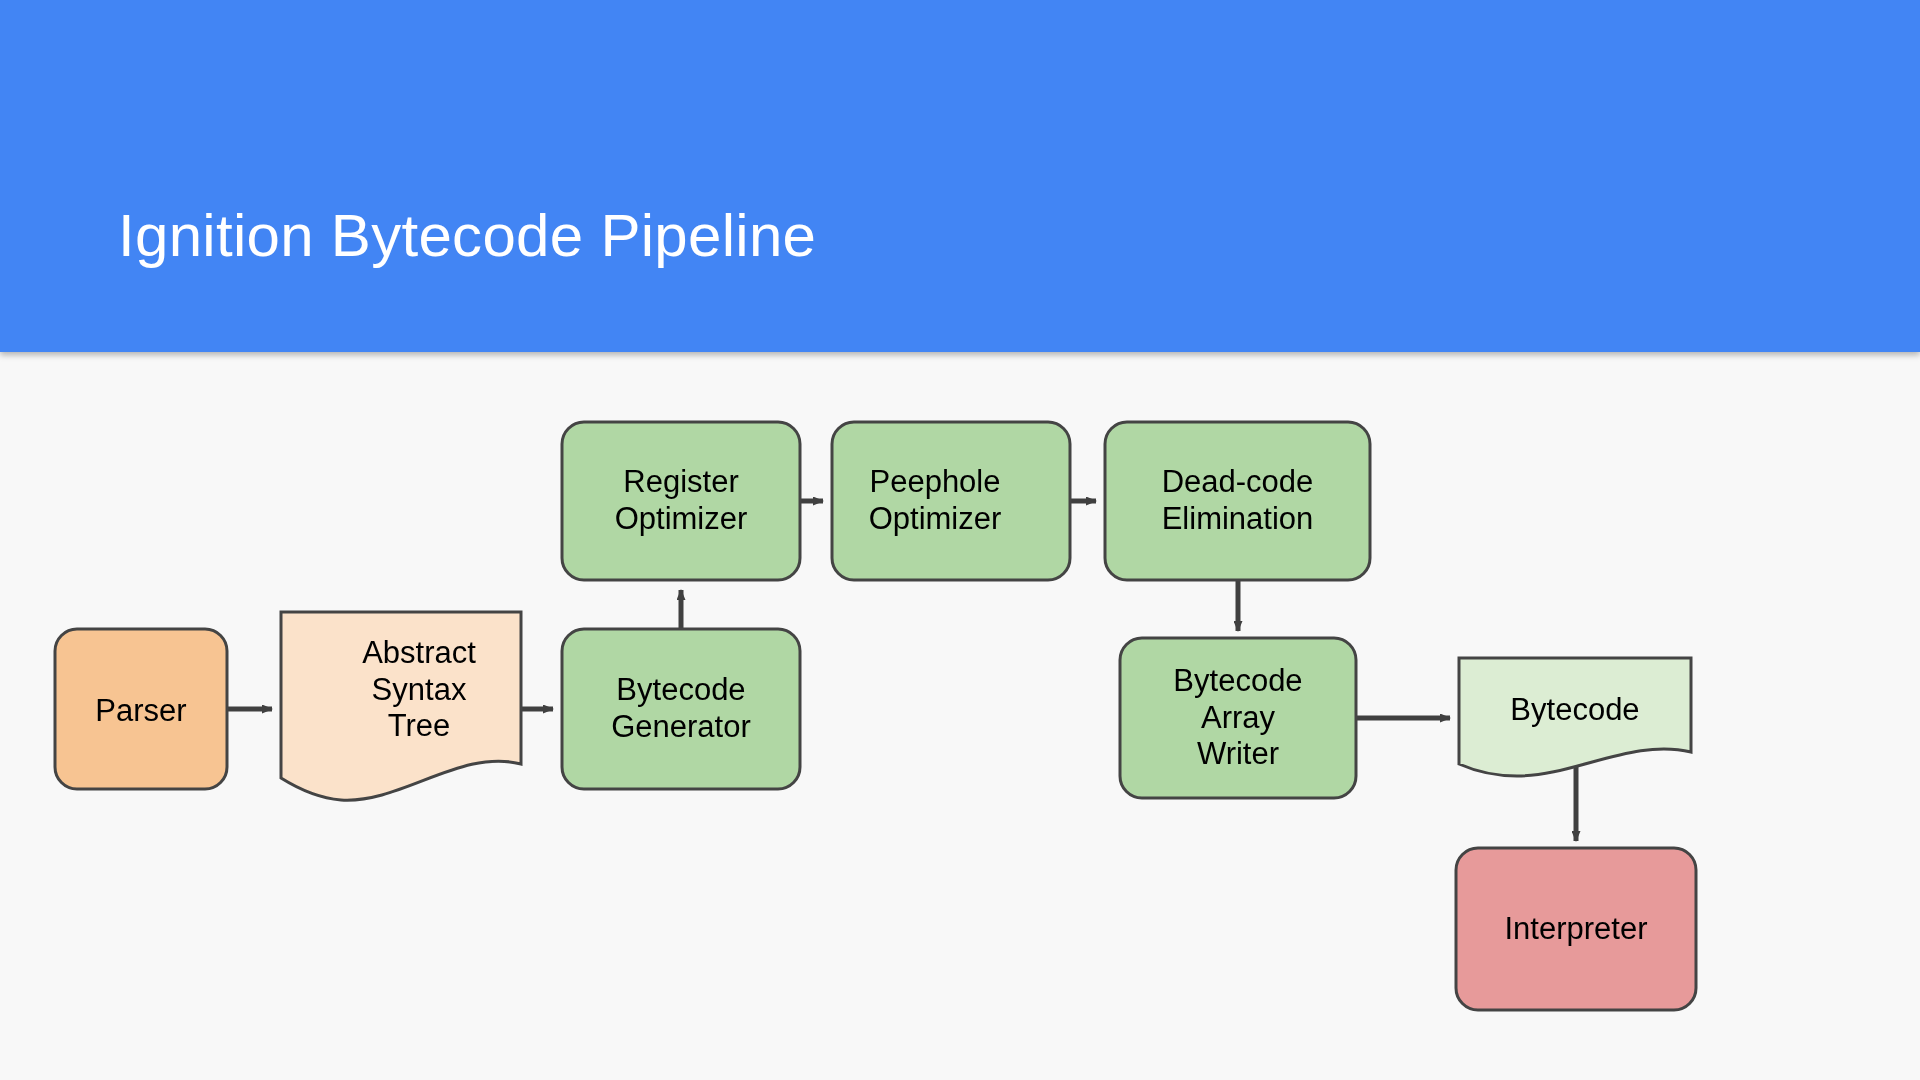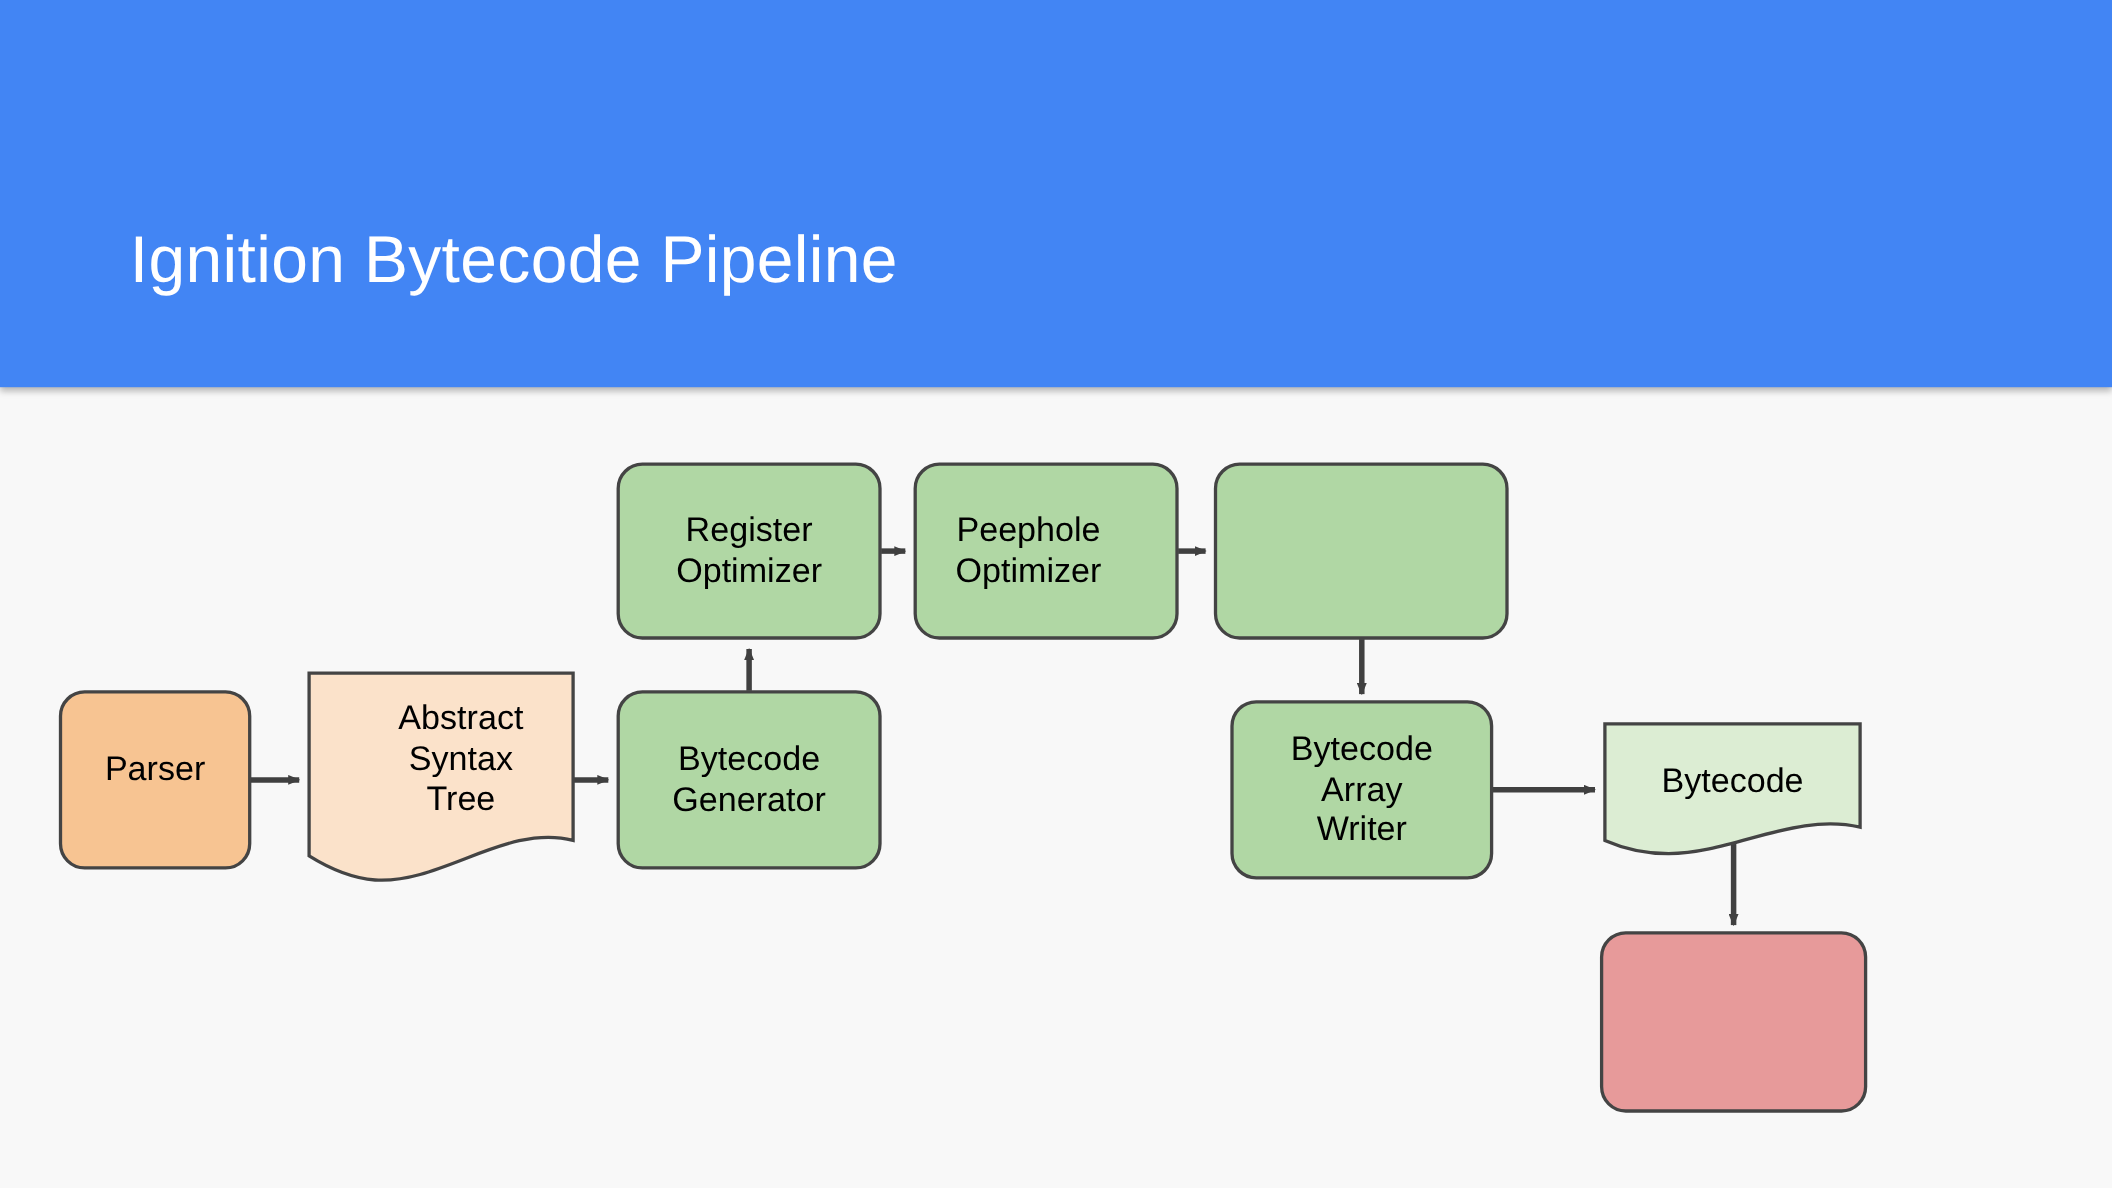--- a/index.html
+++ b/index.html
@@ -129,37 +129,40 @@
         <rect x="1120" y="286" width="236" height="160" rx="22" ry="22" fill="#B0D7A4" stroke="#444444" stroke-width="3"></rect>
 
         <path d="M1459,306 L1691,306 L1691,400
                  C 1633,386 1575,424 1517,424
                  C 1495,424 1475,419 1459,412 Z" fill="#DCEDD3" stroke="#444444" stroke-width="3"></path>
 
         <rect x="1456" y="496" width="240" height="162" rx="22" ry="22" fill="#E79A9A" stroke="#444444" stroke-width="3"></rect>
       </g>
     </svg>
 
-    <div class="node-label" style="left:55px; top:267px; width:172px; height:160px;border-radius:28px;">Parser</div>
+    <div class="node-label" style="left:55px; top:279px; width:172px; height:160px;border-radius:28px;">Parser</div>
 
     <div class="node-label" style="left:281px; top:258px; width:276px; height:160px;">Abstract
 Syntax
 Tree</div>
 
     <div class="node-label" style="left:562px; top:277px; width:238px; height:160px;">Bytecode
 Generator</div>
 
     <div class="node-label" style="left:562px; top:70px; width:238px; height:158px;">Register
 Optimizer</div>
 
     <div class="node-label" style="left:832px; top:70px; width:206px; height:158px;">Peephole
 Optimizer</div>
 
+    <div class="node-label" style="left:1105px; top:70px; width:265px; height:158px;">Dead-code
+Elimination</div>
 
     <div class="node-label" style="left:1120px; top:286px; width:236px; height:160px;">Bytecode
 Array
 Writer</div>
 
     <div class="node-label" style="left:1459px; top:306px; width:232px; height:104px;">Bytecode</div>
 
+    <div class="node-label" style="left:1456px; top:496px; width:240px; height:162px;">Interpreter</div>
 
   </div>
 </div>
 
 </body></html>

